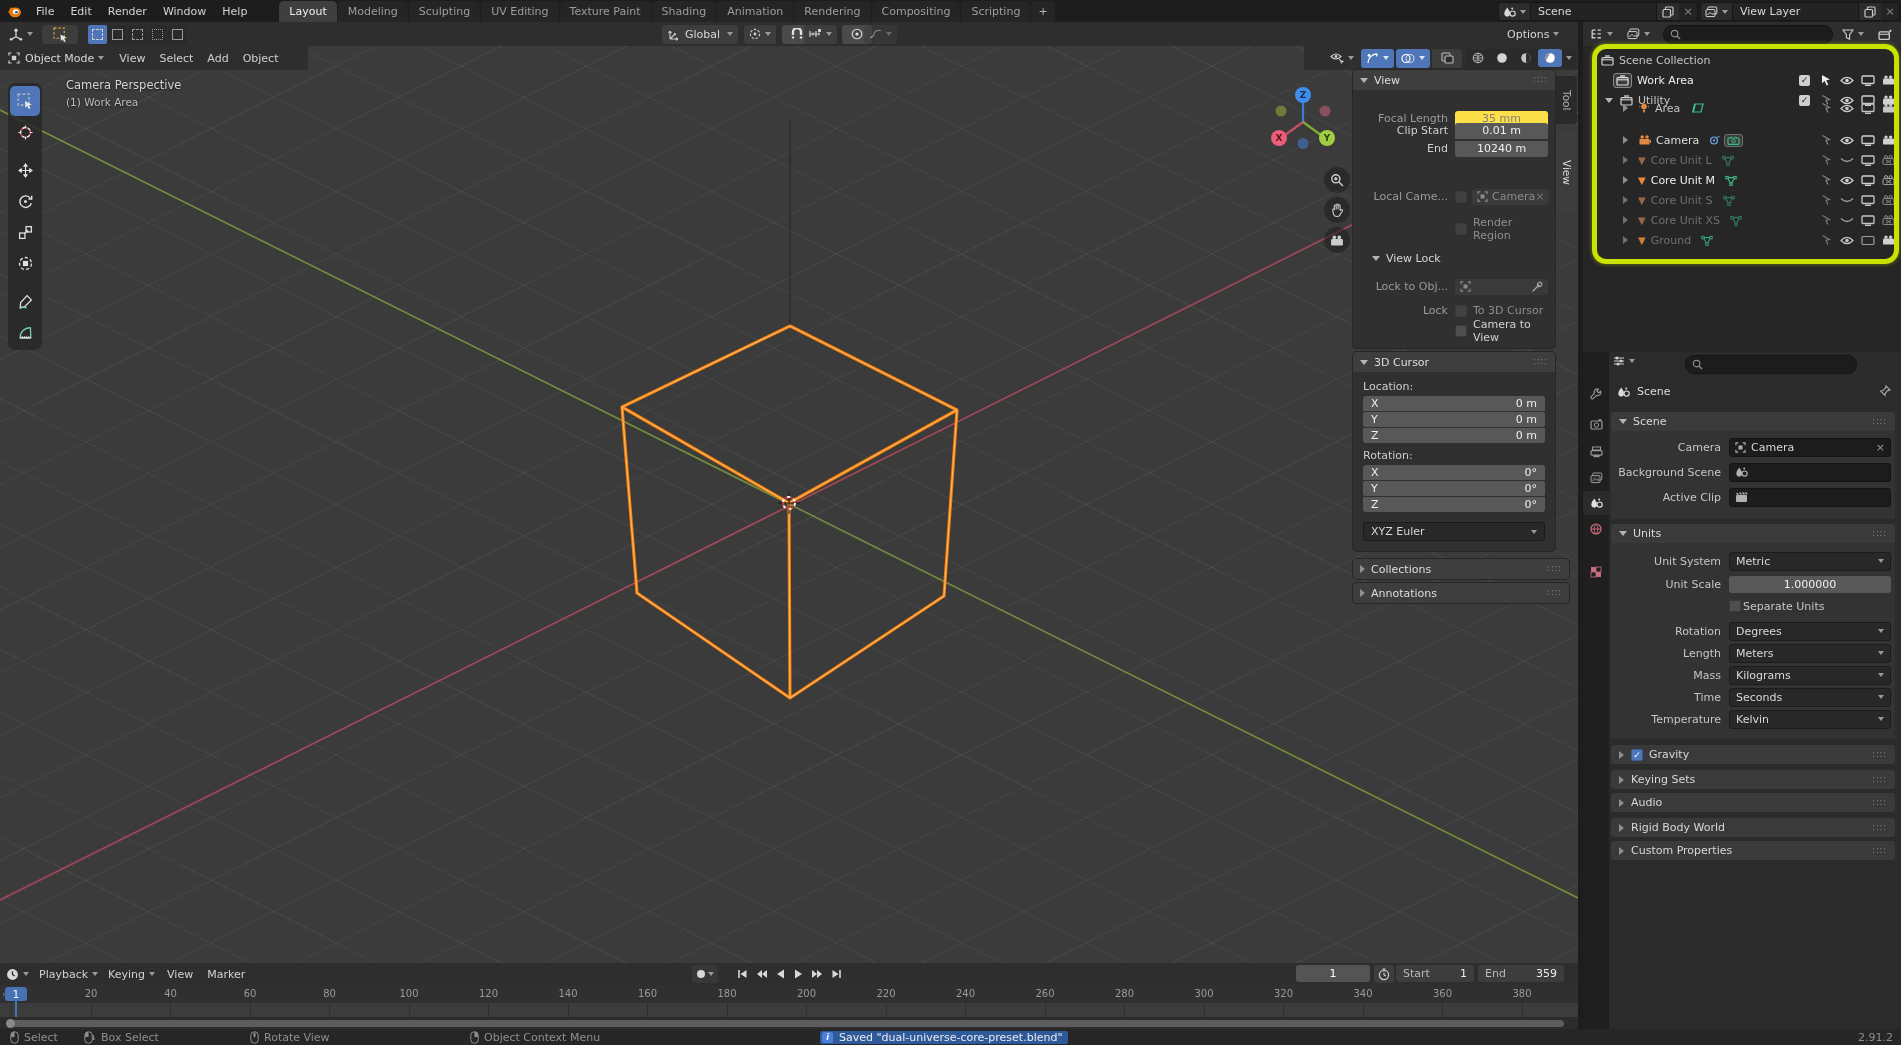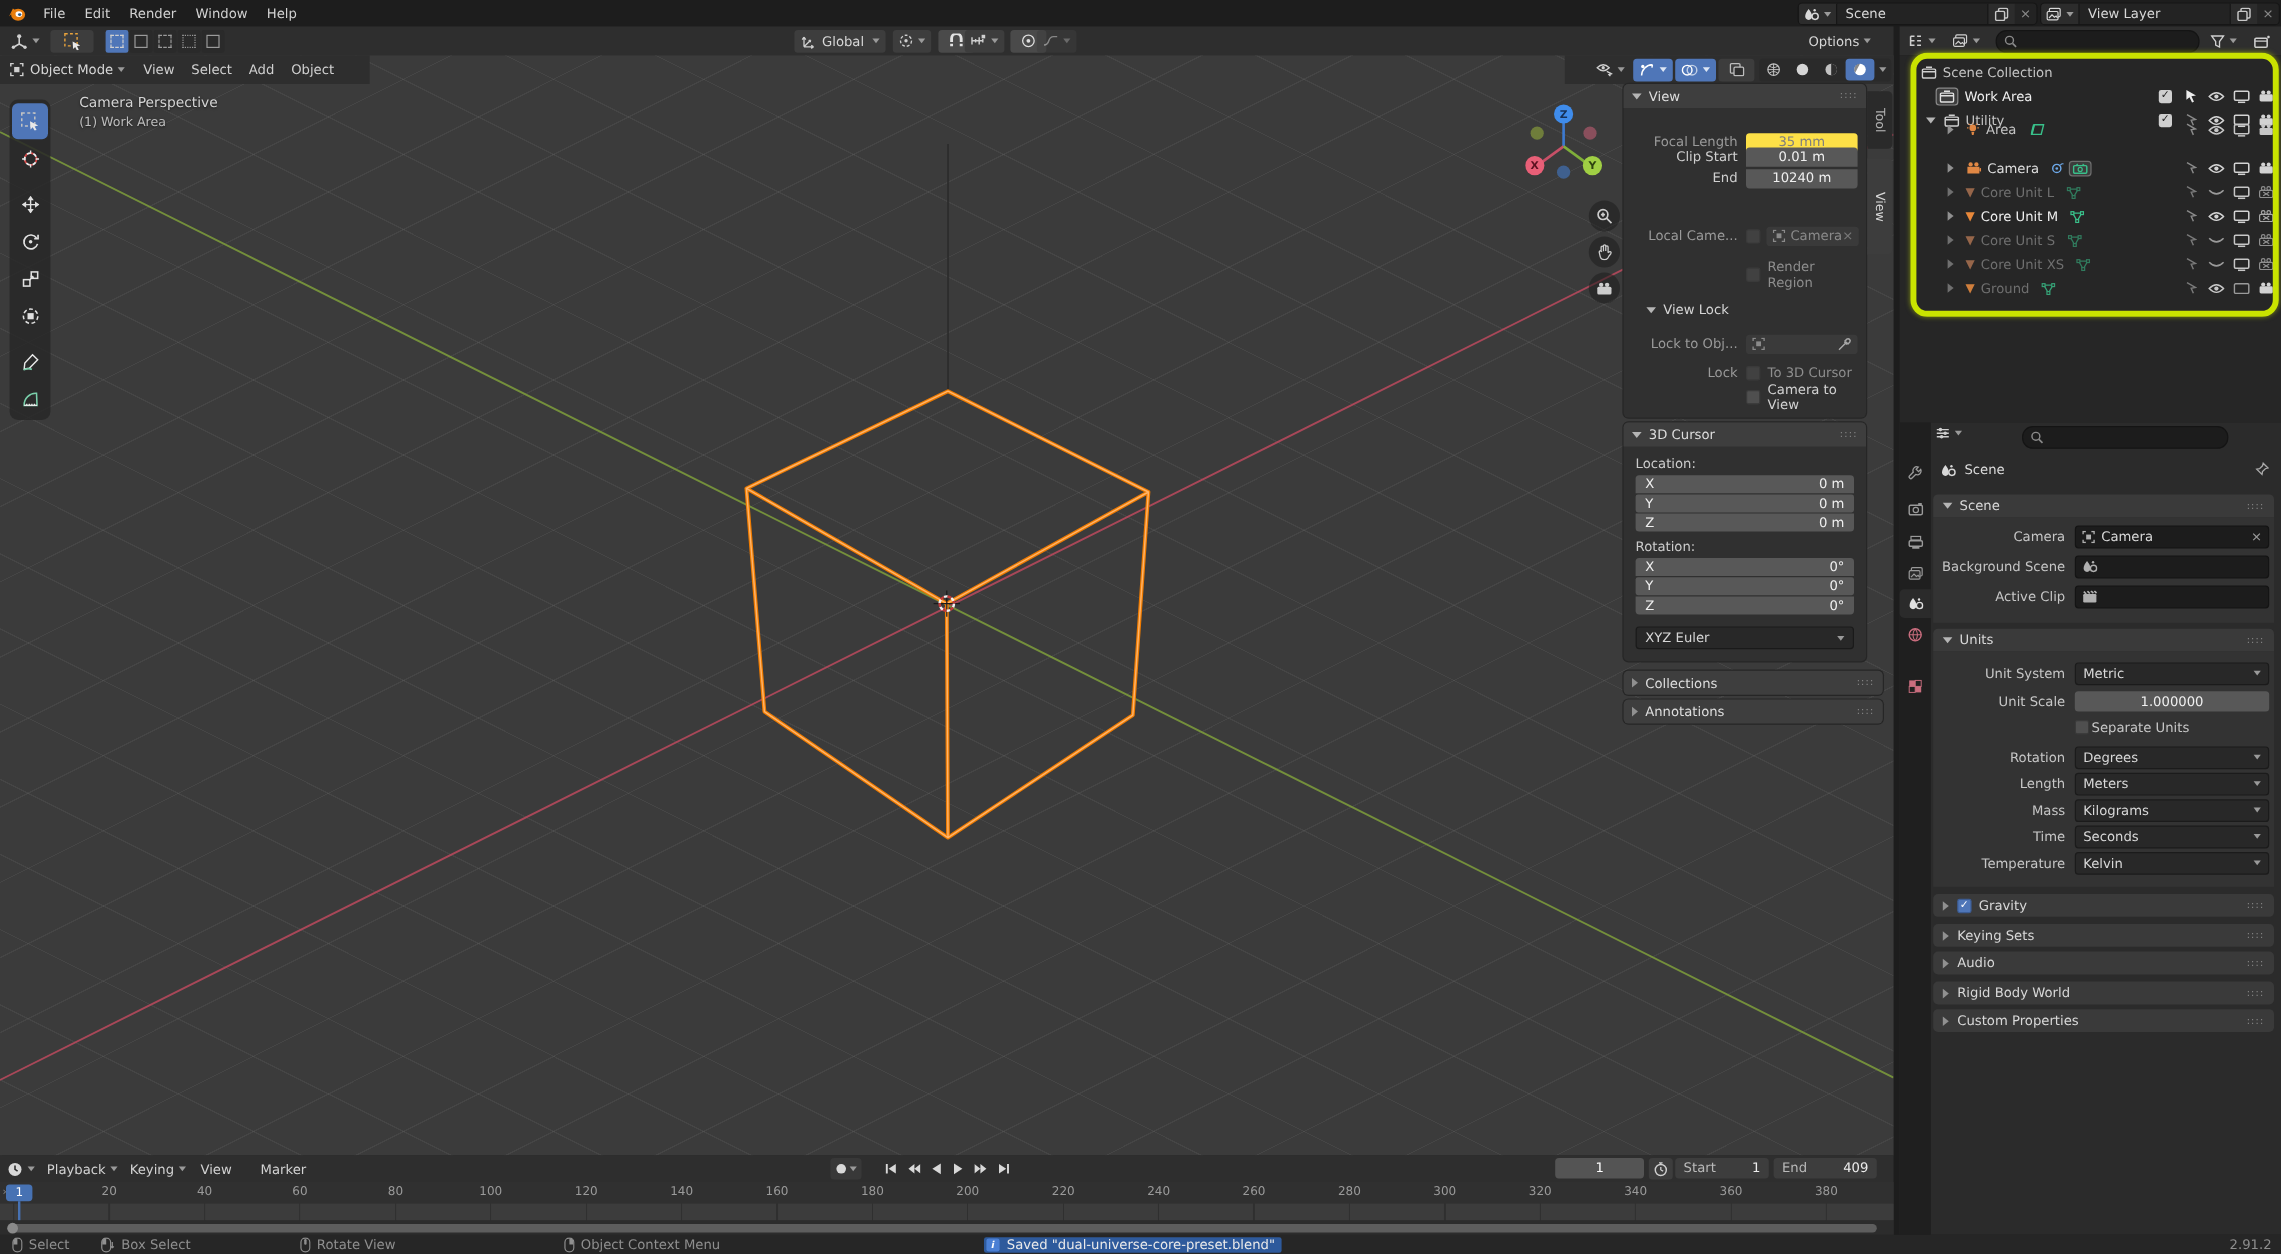--- a/index.html
+++ b/index.html
@@ -384,20 +384,33 @@
   <span class="flex" style="padding:0 6px">
       <svg width="16" height="13">
         <use href="#sym-blender"></use>
       </svg>
     </span>
   <span class="menu-item">File</span>
   <span class="menu-item">Edit</span>
   <span class="menu-item">Render</span>
   <span class="menu-item">Window</span>
   <span class="menu-item">Help</span>
+  <div id="ws-tabs" class="flex" style="margin-left:24px">
+      <div class="wstab active">Layout</div>
+      <div class="wstab">Modeling</div>
+      <div class="wstab">Sculpting</div>
+      <div class="wstab">UV Editing</div>
+      <div class="wstab">Texture Paint</div>
+      <div class="wstab">Shading</div>
+      <div class="wstab">Animation</div>
+      <div class="wstab">Rendering</div>
+      <div class="wstab">Compositing</div>
+      <div class="wstab">Scripting</div>
+      <div class="wstab add">+</div>
+    </div>
   <div class="idsel abs" style="left:1498px;top:2px;width:198px">
     <span class="chip">
         <svg width="13" height="12" style="color:#d8d8d8">
           <use href="#sym-sceneprops"></use>
         </svg>
         <span class="chev"></span>
       </span>
     <span class="nm">Scene</span>
     <span class="sq">
         <svg width="12" height="12" style="color:#c8c8c8">
@@ -1326,21 +1339,21 @@
       </span>
     <span class="flex" style="margin-left:10px;color:#d2d2d2">
         <span>Playback</span>
         <span class="chev"></span>
       </span>
     <span class="flex" style="margin-left:10px;color:#d2d2d2">
         <span>Keying</span>
         <span class="chev"></span>
       </span>
     <span style="margin-left:12px;color:#d2d2d2">View</span>
-    <span style="margin-left:24px;color:#d2d2d2">Marker</span>
+    <span style="margin-left:14px;color:#d2d2d2">Marker</span>
   </div>
   <div class="flex abs" style="left:692px;top:2px;height:18px">
     <span class="tlbtn" style="width:26px;background:#383838;border-radius:3px">
         <span style="width:8px;height:8px;border-radius:50%;background:#d8d8d8"></span>
         <span class="chev" style="margin-left:3px"></span>
       </span>
     <span class="tlbtn" style="width:19px;margin-left:14px">
         <svg width="12" height="12">
           <path d="M3 2v8" stroke="#d8d8d8" stroke-width="1.6"></path>
           <path d="M10.5 2 4.5 6l6 4z" fill="#d8d8d8"></path>
@@ -1378,21 +1391,21 @@
       <svg width="12" height="13" style="color:#cfcfcf">
         <use href="#sym-stopwatch"></use>
       </svg>
     </span>
   <div class="se-field abs" style="left:1396px;top:2px;width:78px;box-sizing:border-box">
       <span>Start</span>
       <span style="margin-left:auto;color:#ededed">1</span>
     </div>
   <div class="se-field abs" style="left:1478px;top:2px;width:86px;box-sizing:border-box">
       <span>End</span>
-      <span style="margin-left:auto;color:#ededed">409</span>
+      <span style="margin-left:auto;color:#ededed">359</span>
     </div>
 
   <div id="tl-ruler">
     <span class="abs" style="left:2px;top:4px;color:#8a8a8a;font-size:9px">›</span>
     <span id="ruler-ticks"><span class="tick" style="left: 71px;">20</span><span class="tick" style="left: 150.5px;">40</span><span class="tick" style="left: 230px;">60</span><span class="tick" style="left: 309.5px;">80</span><span class="tick" style="left: 389px;">100</span><span class="tick" style="left: 468.5px;">120</span><span class="tick" style="left: 548px;">140</span><span class="tick" style="left: 627.5px;">160</span><span class="tick" style="left: 707px;">180</span><span class="tick" style="left: 786.5px;">200</span><span class="tick" style="left: 866px;">220</span><span class="tick" style="left: 945.5px;">240</span><span class="tick" style="left: 1025px;">260</span><span class="tick" style="left: 1104.5px;">280</span><span class="tick" style="left: 1184px;">300</span><span class="tick" style="left: 1263.5px;">320</span><span class="tick" style="left: 1343px;">340</span><span class="tick" style="left: 1422.5px;">360</span><span class="tick" style="left: 1502px;">380</span></span>
     <span class="abs" style="left:5px;top:2px;width:22px;height:14px;background:#4772b3;border-radius:3px;color:#fff;display:flex;align-items:center;justify-content:center;font-size:10px">1</span>
   </div>
   <div id="tl-track"></div>
   <div class="abs" style="left:15px;top:38px;width:2px;height:16px;background:#4772b3"></div>
   <div id="tl-scroll">

